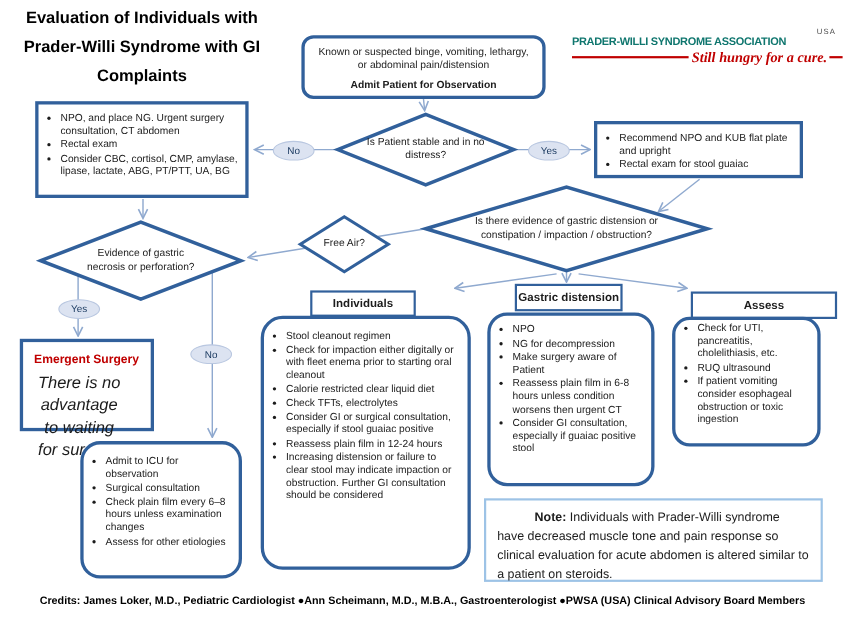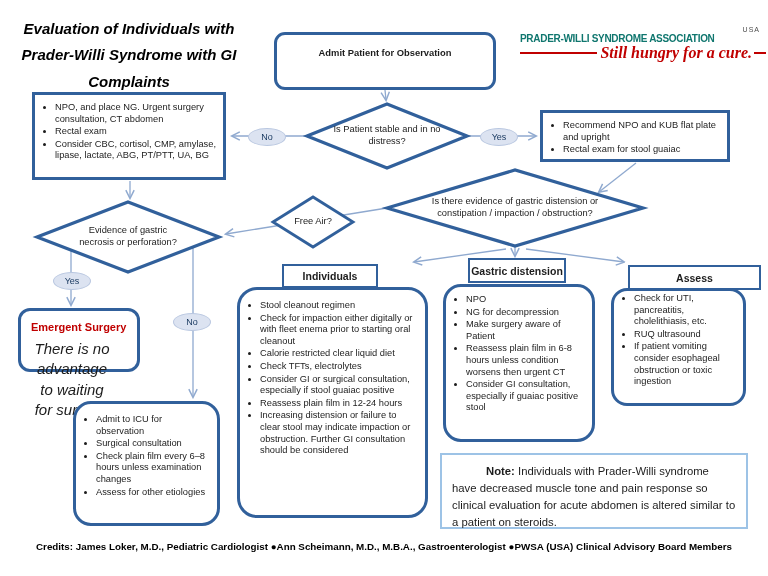--- a/index.html
+++ b/index.html
@@ -22,21 +22,21 @@
   .dtext{display:flex;align-items:center;justify-content:center;text-align:center;
          font-size:9.3px;line-height:1.25;}
   .pill{background:var(--ellipse);border:1px solid #b9c7e0;border-radius:50%;
         display:flex;align-items:center;justify-content:center;
         font-size:9px;font-weight:normal;color:#17375e;}
   .title{font-weight:bold;font-size:15px;line-height:1.75;text-align:center;color:#000;}
   
   .logo-usa{font-size:7px;color:#4d4d4d;text-align:right;letter-spacing:1px;padding-right:6px;}
   .logo-org{font-weight:bold;font-size:10px;color:#0f766e;letter-spacing:-0.3px;white-space:nowrap;}
   .logo-tag{display:flex;align-items:center;color:var(--red);
-            font-family:"Liberation Serif",serif;font-style:italic;font-weight:bold;font-size:16px;}
+            font-family:"Liberation Serif",serif;font-style:italic;font-weight:bold;font-size:13px;}
   .logo-tag .ln{height:1.5px;background:var(--red);}
   .logo-tag .ln.l{flex:1;margin-right:3px;}
   .logo-tag .ln.r{width:12px;margin-left:2px;}
   .emg-title{color:var(--red);font-weight:bold;font-size:11px;padding:10px 8px 4px 10px;}
   .emg-body{font-style:italic;font-size:15px;line-height:1.35;padding:2px 24px 6px 10px;text-align:center;}
   .notebox{border:2px solid #9dc3e6;background:#fff;box-sizing:border-box;
            font-size:11.3px;line-height:1.5;padding:8px 10px;}
   .credits{font-weight:bold;font-size:9.8px;text-align:center;color:#000;}
 </style>
 </head>
@@ -64,33 +64,34 @@
       <line x1="526" y1="249" x2="624" y2="262" marker-end="url(#arr)"></line>
     </g>
     <g fill="#ffffff" stroke="#31609b">
       <polygon points="307,136 387,104 467,136 387,168" stroke-width="3.2"></polygon>
       <polygon points="387,208 515,170 643,208 515,246" stroke-width="3.2"></polygon>
       <polygon points="273,222 313,197 353,222 313,247" stroke-width="2.8"></polygon>
       <polygon points="37,237 128,202 219,237 128,272" stroke-width="3.2"></polygon>
     </g>
   </svg>
 
-  <div class="abs title" style="left:18px;top:16px;width:222px;font-style:italic;">Evaluation of Individuals with Prader-Willi Syndrome with GI Complaints</div>
+  <div class="abs title" style="left:18px;top:4px;width:222px;">Evaluation of Individuals with Prader-Willi Syndrome with GI Complaints</div>
 
   <div class="abs" style="left:520px;top:26px;width:246px;">
     <div class="logo-usa">USA</div>
     <div class="logo-org">PRADER-WILLI SYNDROME ASSOCIATION</div>
     <div class="logo-tag">
       <span class="ln l"></span>
       <span>Still hungry for a cure.</span>
       <span class="ln r"></span>
     </div>
   </div>
 
   <div class="abs roundbox" style="left:274px;top:32px;width:222px;height:58px;border-radius:11px;text-align:center;font-size:9.4px;line-height:1.3;padding:6px 8px;box-sizing:border-box;">
+    <div>Known or suspected binge, vomiting, lethargy, or abdominal pain/distension</div>
     <div style="font-weight:bold;margin-top:6px;">Admit Patient for Observation</div>
   </div>
 
   <div class="abs rectbox" style="left:32px;top:92px;width:194px;height:88px;">
     <ul class="bullets">
         <li>NPO, and place NG. Urgent surgery consultation, CT abdomen</li>
         <li>Rectal exam</li>
         <li>Consider CBC, cortisol, CMP, amylase, lipase, lactate, ABG, PT/PTT, UA, BG</li>
       </ul>
   </div>
@@ -105,21 +106,21 @@
   <div class="abs dtext" style="left:330px;top:108px;width:114px;height:56px;">Is Patient stable and in no distress?</div>
   <div class="abs dtext" style="left:428px;top:182px;width:174px;height:52px;">Is there evidence of gastric distension or constipation / impaction / obstruction?</div>
   <div class="abs dtext" style="left:288px;top:206px;width:50px;height:32px;">Free Air?</div>
   <div class="abs dtext" style="left:73px;top:210px;width:110px;height:54px;">Evidence of gastric necrosis or perforation?</div>
 
   <div class="abs pill" style="left:248px;top:128px;width:36px;height:16px;">No</div>
   <div class="abs pill" style="left:480px;top:128px;width:36px;height:16px;">Yes</div>
   <div class="abs pill" style="left:53px;top:272px;width:36px;height:16px;">Yes</div>
   <div class="abs pill" style="left:173px;top:313px;width:36px;height:16px;">No</div>
 
-  <div class="abs roundbox" style="left:18px;top:308px;width:122px;height:64px;border-radius:12px;">
+  <div class="abs roundbox" style="left:18px;top:308px;width:122px;height:84px;border-radius:0;">
     <div class="emg-title">Emergent Surgery</div>
     <div class="emg-body">There is no advantage to waiting for surgery.</div>
   </div>
 
   <div class="abs roundbox" style="left:73px;top:401px;width:147px;height:125px;border-radius:18px;">
     <ul class="bullets" style="padding-top:10px;">
         <li>Admit to ICU for observation</li>
         <li>Surgical consultation</li>
         <li>Check plain film every 6–8 hours unless examination changes</li>
         <li>Assess for other etiologies</li>

